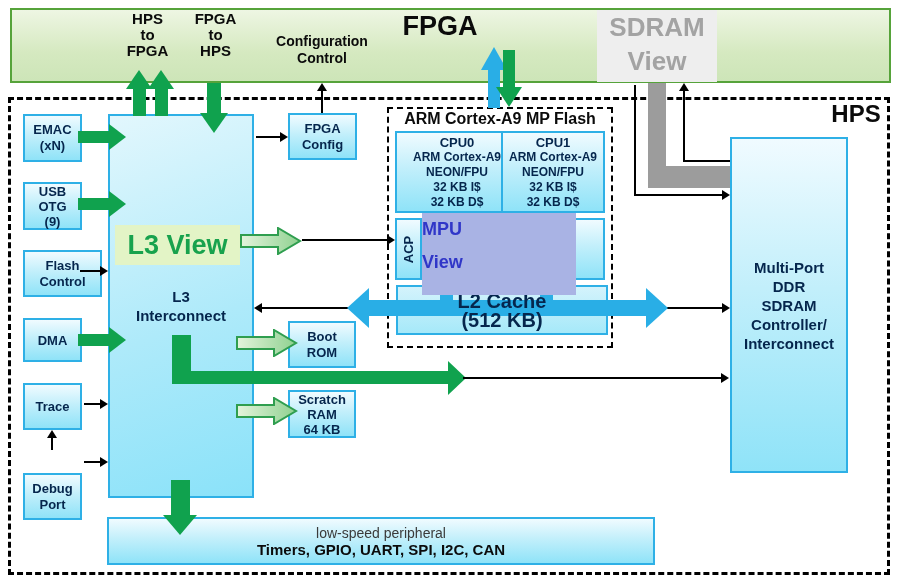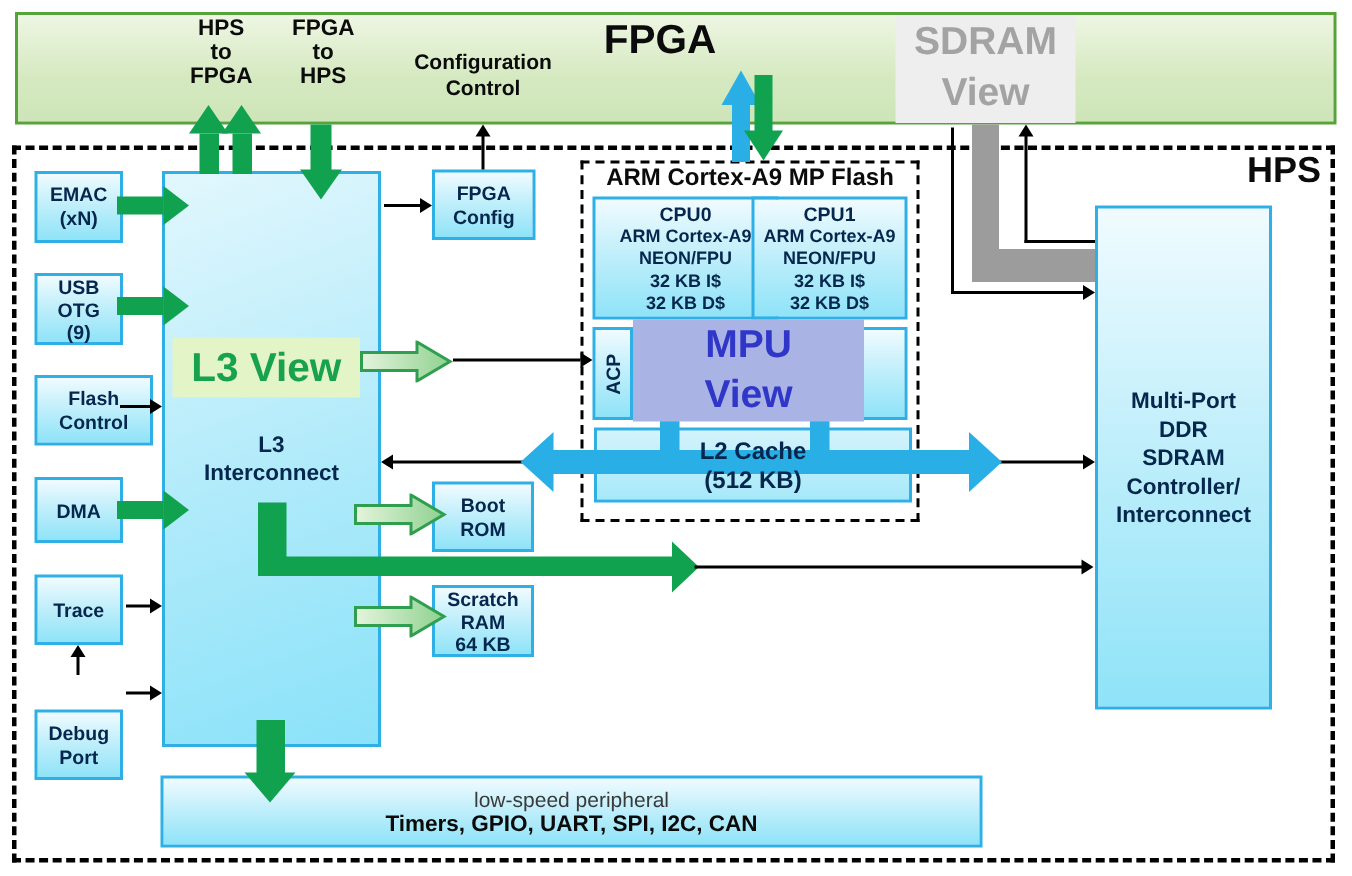--- a/index.html
+++ b/index.html
@@ -116,21 +116,21 @@
   <div class="bluebar" style="left:540px;top:280px;width:13px;height:20px;"></div>
 
   <div class="line" style="left:260px;top:307px;width:110px;height:2px;"></div>
   <div class="tri" style="left:254px;top:303px;border-top:5px solid transparent;border-bottom:5px solid transparent;border-right:8px solid #000;"></div>
   <div class="line" style="left:658px;top:307px;width:66px;height:2px;"></div>
   <div class="tri" style="left:722px;top:303px;border-top:5px solid transparent;border-bottom:5px solid transparent;border-left:8px solid #000;"></div>
 
   <div class="bluebar" style="left:368px;top:300px;width:279px;height:16px;"></div>
   <div class="tri" style="left:347px;top:288px;border-top:20px solid transparent;border-bottom:20px solid transparent;border-right:22px solid #29aee6;"></div>
   <div class="tri" style="left:646px;top:288px;border-top:20px solid transparent;border-bottom:20px solid transparent;border-left:22px solid #29aee6;"></div>
-  <div class="lbl pre" style="left:396px;top:292px;width:212px;font-size:16px;line-height:19px;color:#05264d;">L2 Cache
+  <div class="lbl pre" style="left:396px;top:292px;width:212px;font-size:20px;line-height:19px;color:#05264d;">L2 Cache
 (512 KB)</div>
 
   <div class="gbar" style="left:133px;top:89px;width:13px;height:27px;"></div>
   <div class="tri" style="left:126px;top:70px;border-left:13px solid transparent;border-right:13px solid transparent;border-bottom:19px solid #10a24e;"></div>
   <div class="gbar" style="left:155px;top:89px;width:13px;height:27px;"></div>
   <div class="tri" style="left:148px;top:70px;border-left:13px solid transparent;border-right:13px solid transparent;border-bottom:19px solid #10a24e;"></div>
   <div class="gbar" style="left:207px;top:83px;width:14px;height:32px;"></div>
   <div class="tri" style="left:200px;top:113px;border-left:14px solid transparent;border-right:14px solid transparent;border-top:20px solid #10a24e;"></div>
 
   <div class="bluebar" style="left:488px;top:70px;width:12px;height:38px;"></div>
@@ -193,17 +193,17 @@
   <div class="line" style="left:51px;top:436px;width:2px;height:14px;"></div>
   <div class="tri" style="left:47px;top:430px;border-left:5px solid transparent;border-right:5px solid transparent;border-bottom:8px solid #000;"></div>
 
   <div class="line" style="left:256px;top:136px;width:26px;height:2px;"></div>
   <div class="tri" style="left:280px;top:132px;border-top:5px solid transparent;border-bottom:5px solid transparent;border-left:8px solid #000;"></div>
   <div class="line" style="left:321px;top:89px;width:2px;height:24px;"></div>
   <div class="tri" style="left:317px;top:83px;border-left:5px solid transparent;border-right:5px solid transparent;border-bottom:8px solid #000;"></div>
 
   <div class="abs" style="left:115px;top:225px;width:125px;height:40px;background:#e3f4c6;color:#18a24d;
               font-weight:bold;font-size:27px;display:flex;align-items:center;justify-content:center;">L3 View</div>
-  <div class="abs pre" style="left:422px;top:213px;width:154px;height:68px;background:#a9b3e4;color:#3036c8;
-              font-weight:bold;font-size:26px;line-height:33px;text-align:center;">MPU
+  <div class="abs pre" style="left:422px;top:213px;width:154px;height:82px;background:#a9b3e4;color:#3036c8;
+              font-weight:bold;font-size:18px;line-height:33px;text-align:left;">MPU
 View</div>
 
 </div>
 
 </body></html>

